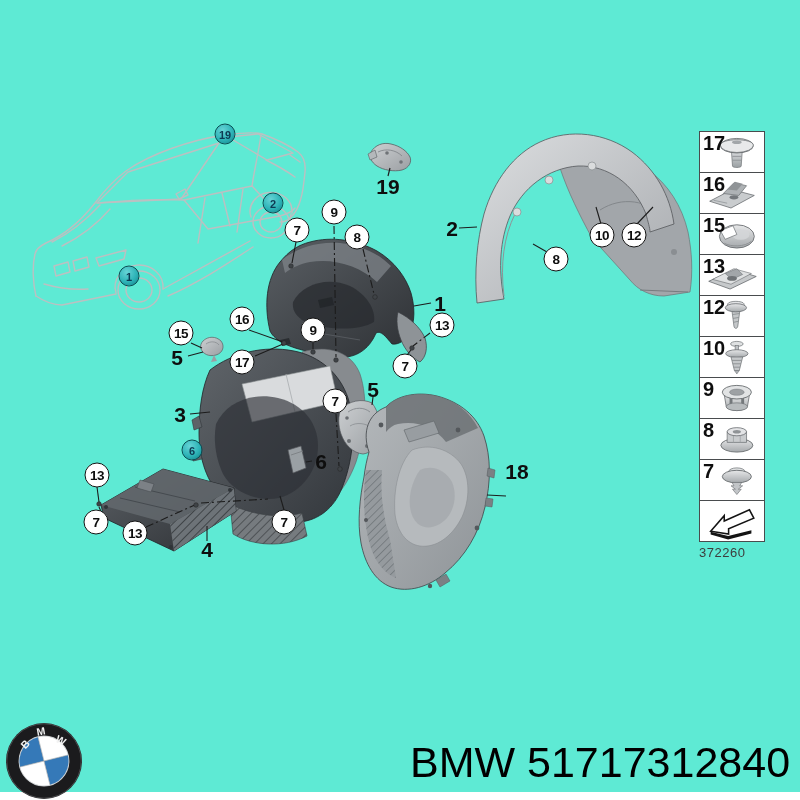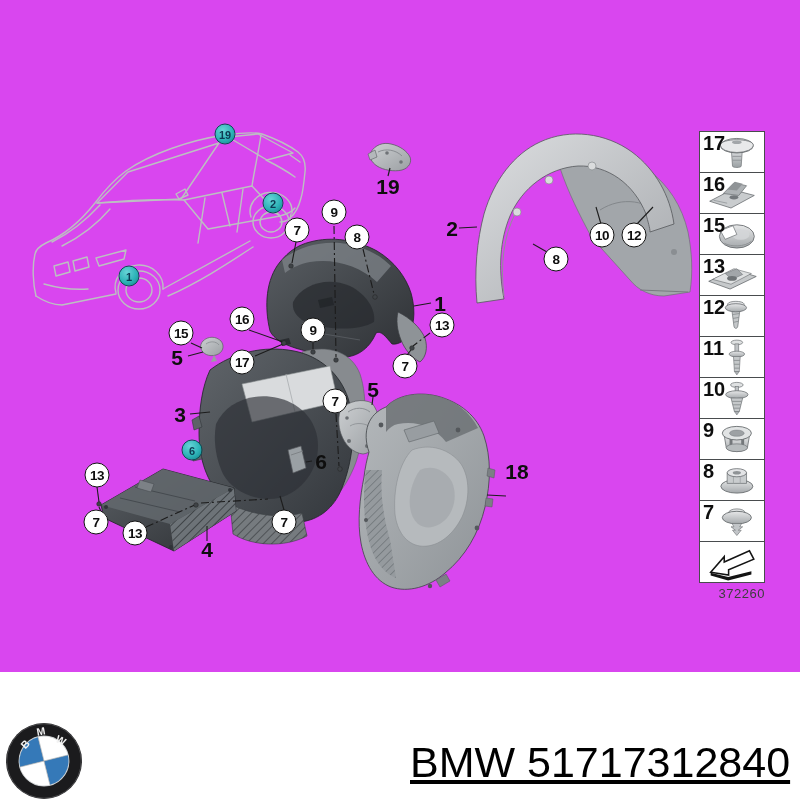--- a/index.html
+++ b/index.html
@@ -1,17 +1,17 @@
 <!DOCTYPE html>
 <html><head>
 <meta charset="utf-8">
 <style>
   html,body{margin:0;padding:0;background:#ffffff;}
   body{width:800px;height:800px;overflow:hidden;font-family:"Liberation Sans",sans-serif;}
-  .stage{position:relative;width:800px;height:672px;background:#d946ef;}
+  .stage{position:relative;width:800px;height:792px;background:#5eead4;}
   svg.art{position:absolute;left:0;top:0;}
   
   .loc{position:absolute;width:21px;height:21px;border-radius:50%;
        background:radial-gradient(circle at 38% 30%, #66d4d6 0%, #2db3b7 55%, #127e86 100%);
        border:1px solid #0a4d53;color:#0d3a52;font-weight:bold;font-size:11px;
        display:flex;align-items:center;justify-content:center;box-sizing:border-box;
        transform:translate(-50%,-50%);}
   
   .fc{position:absolute;width:25px;height:25px;border-radius:50%;background:#fff;
       border:1.8px solid #141414;color:#0e0e0e;font-weight:bold;font-size:13.5px;
@@ -19,24 +19,24 @@
       transform:translate(-50%,-50%);letter-spacing:-0.5px;}
   
   .pl{position:absolute;font-weight:bold;font-size:21px;color:#0e0e0e;
       transform:translate(-50%,-50%);line-height:1;}
   
   .legend{position:absolute;left:699px;top:131px;width:66px;}
   .lrow{position:relative;width:64px;height:40px;border:1px solid #494c4e;margin-top:-1px;background:#fff;}
   .lrow:first-child{margin-top:0;}
   .lnum{position:absolute;left:3px;top:0px;font-weight:bold;font-size:20px;color:#0e0e0e;z-index:2;line-height:1.15;}
   .licon{position:absolute;left:0;top:0;width:64px;height:40px;z-index:1;}
-  .dnum{margin-top:3px;text-align:right;font-size:13px;color:#3d3d3d;letter-spacing:0.5px;}
+  .dnum{margin-top:3px;text-align:left;font-size:13px;color:#3d3d3d;letter-spacing:0.5px;}
   
   .brand-logo{position:absolute;left:5px;top:722px;}
-  .brand-title{position:absolute;left:410px;top:738px;font-size:43px;color:#000;white-space:nowrap;text-decoration:underline;}
+  .brand-title{position:absolute;left:410px;top:738px;font-size:43px;color:#000;white-space:nowrap;}
 </style>
 </head>
 <body>
 
 <div class="stage">
 
   <svg width="0" height="0" style="position:absolute" aria-hidden="true">
     <defs>
       <linearGradient id="gDark" x1="0" y1="0" x2="1" y2="1">
           <stop offset="0" stop-color="#5a5f64"></stop>
@@ -387,26 +387,20 @@
           <span class="lnum">13</span>
         </div>
         <div class="lrow">
           <svg class="licon" viewBox="0 0 66 41">
             <use href="#sym-tapping-screw" xlink:href="#sym-tapping-screw"></use>
           </svg>
           <span class="lnum">12</span>
         </div>
         <div class="lrow">
           <svg class="licon" viewBox="0 0 66 41">
-            <use href="#sym-expansion-rivet-long" xlink:href="#sym-expansion-rivet-long"></use>
-          </svg>
-          <span class="lnum">11</span>
-        </div>
-        <div class="lrow">
-          <svg class="licon" viewBox="0 0 66 41">
             <use href="#sym-expansion-rivet" xlink:href="#sym-expansion-rivet"></use>
           </svg>
           <span class="lnum">10</span>
         </div>
         <div class="lrow">
           <svg class="licon" viewBox="0 0 66 41">
             <use href="#sym-grommet" xlink:href="#sym-grommet"></use>
           </svg>
           <span class="lnum">9</span>
         </div>

